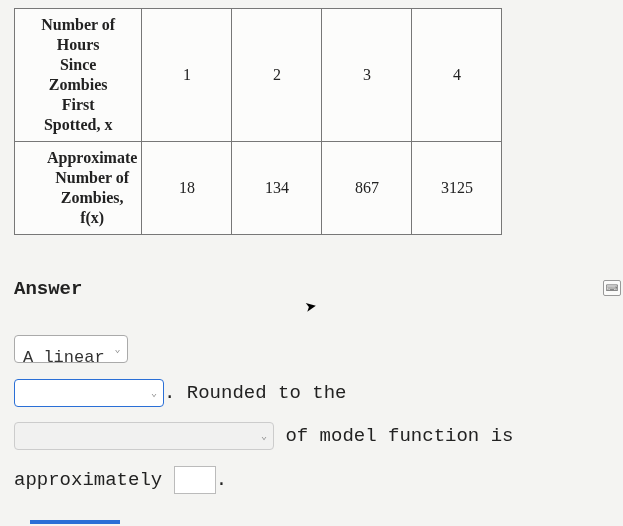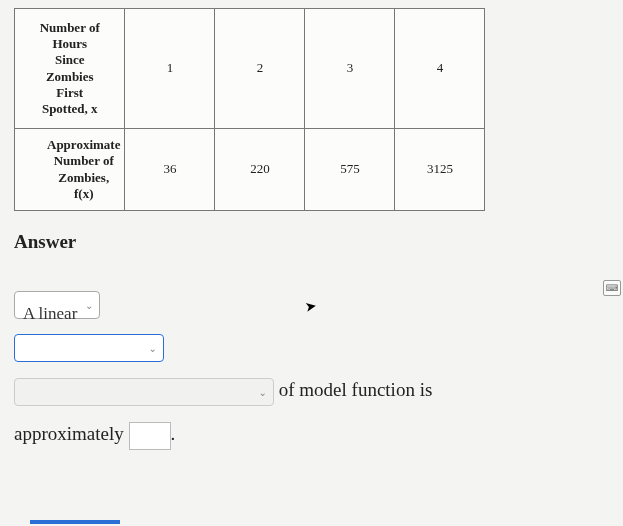--- a/index.html
+++ b/index.html
@@ -21,38 +21,38 @@
   }
   table.data {
     border-collapse: collapse;
     background: #fcfcfb;
   }
   table.data th, table.data td {
     border: 1px solid #777;
     text-align: center;
     vertical-align: middle;
     font-family: Georgia, serif;
-    font-size: 13px;
+    font-size: 16px;
     line-height: 1.25;
     padding: 6px 4px;
   }
   table.data th {
     font-weight: bold;
     width: 90px;
   }
   table.data td {
     width: 90px;
     font-weight: normal;
   }
   .row1 th, .row1 td { height: 120px; }
   .row2 th, .row2 td { height: 82px; }
 
   .answer-block {
-    margin-top: 20px;
-    font-family: Liberation Serif, serif;
+    margin-top: 43px;
+    font-family: Liberation Mono, monospace;
   }
   .answer-label {
     font-size: 19px;
     font-weight: bold;
     color: #222;
     margin-bottom: 28px;
   }
   .prose {
     font-size: 19px;
     line-height: 2.3;
@@ -145,40 +145,40 @@
       <td>1</td>
       <td>2</td>
       <td>3</td>
       <td>4</td>
     </tr>
     <tr class="row2">
       <th style="white-space:pre-line;padding-left:32px;">Approximate
 Number of
 Zombies,
 f(x)</th>
-      <td>36</td>
-      <td>220</td>
-      <td>575</td>
+      <td>18</td>
+      <td>134</td>
+      <td>867</td>
       <td>3125</td>
     </tr>
   </tbody>
     </table>
 
   <div class="answer-block">
     <div class="answer-label">Answer</div>
 
     <div class="prose">
       <span class="dropdown">
         <span>A linear</span>
         <span class="chev">⌄</span>
       </span><br>
 
       <span class="dropdown empty-wide">
         <span class="chev">⌄</span>
-      </span><br>
+      </span><span>. Rounded to the</span><br>
 
       <span class="dropdown empty-long">
         <span class="chev">⌄</span>
       </span><span> of model function is</span><br>
 
       <span>approximately </span><span class="numbox"></span><span>.</span>
     </div>
   </div>
 
 </div>

